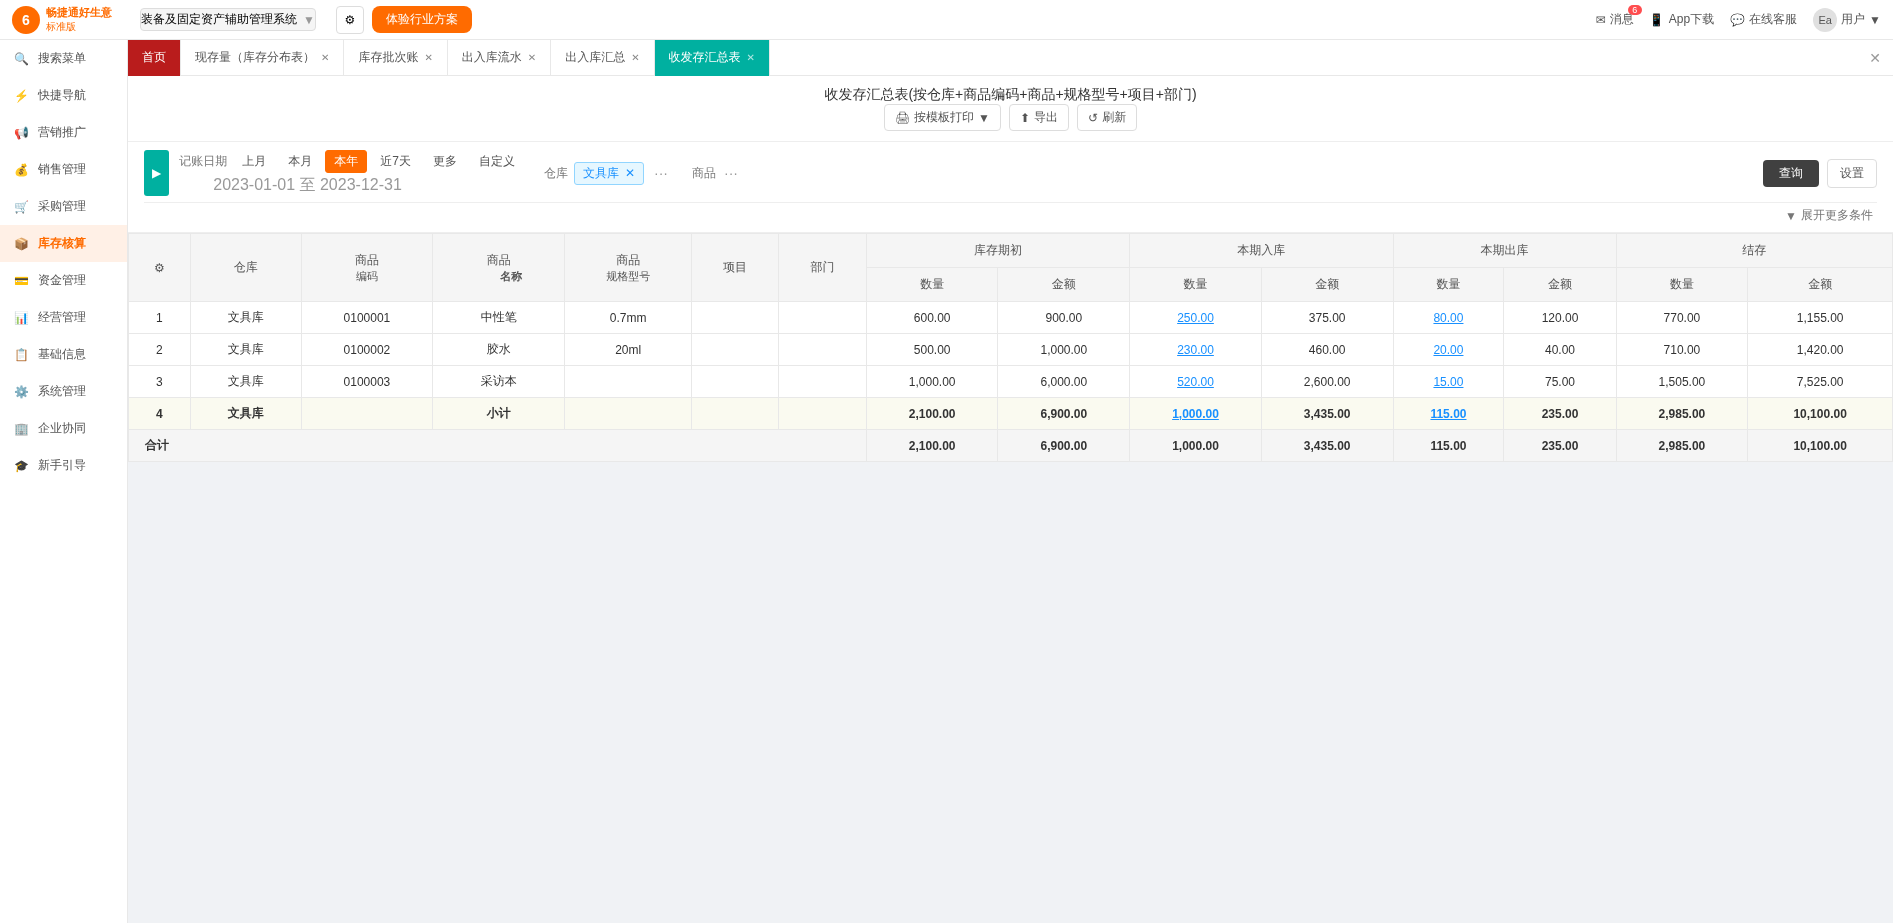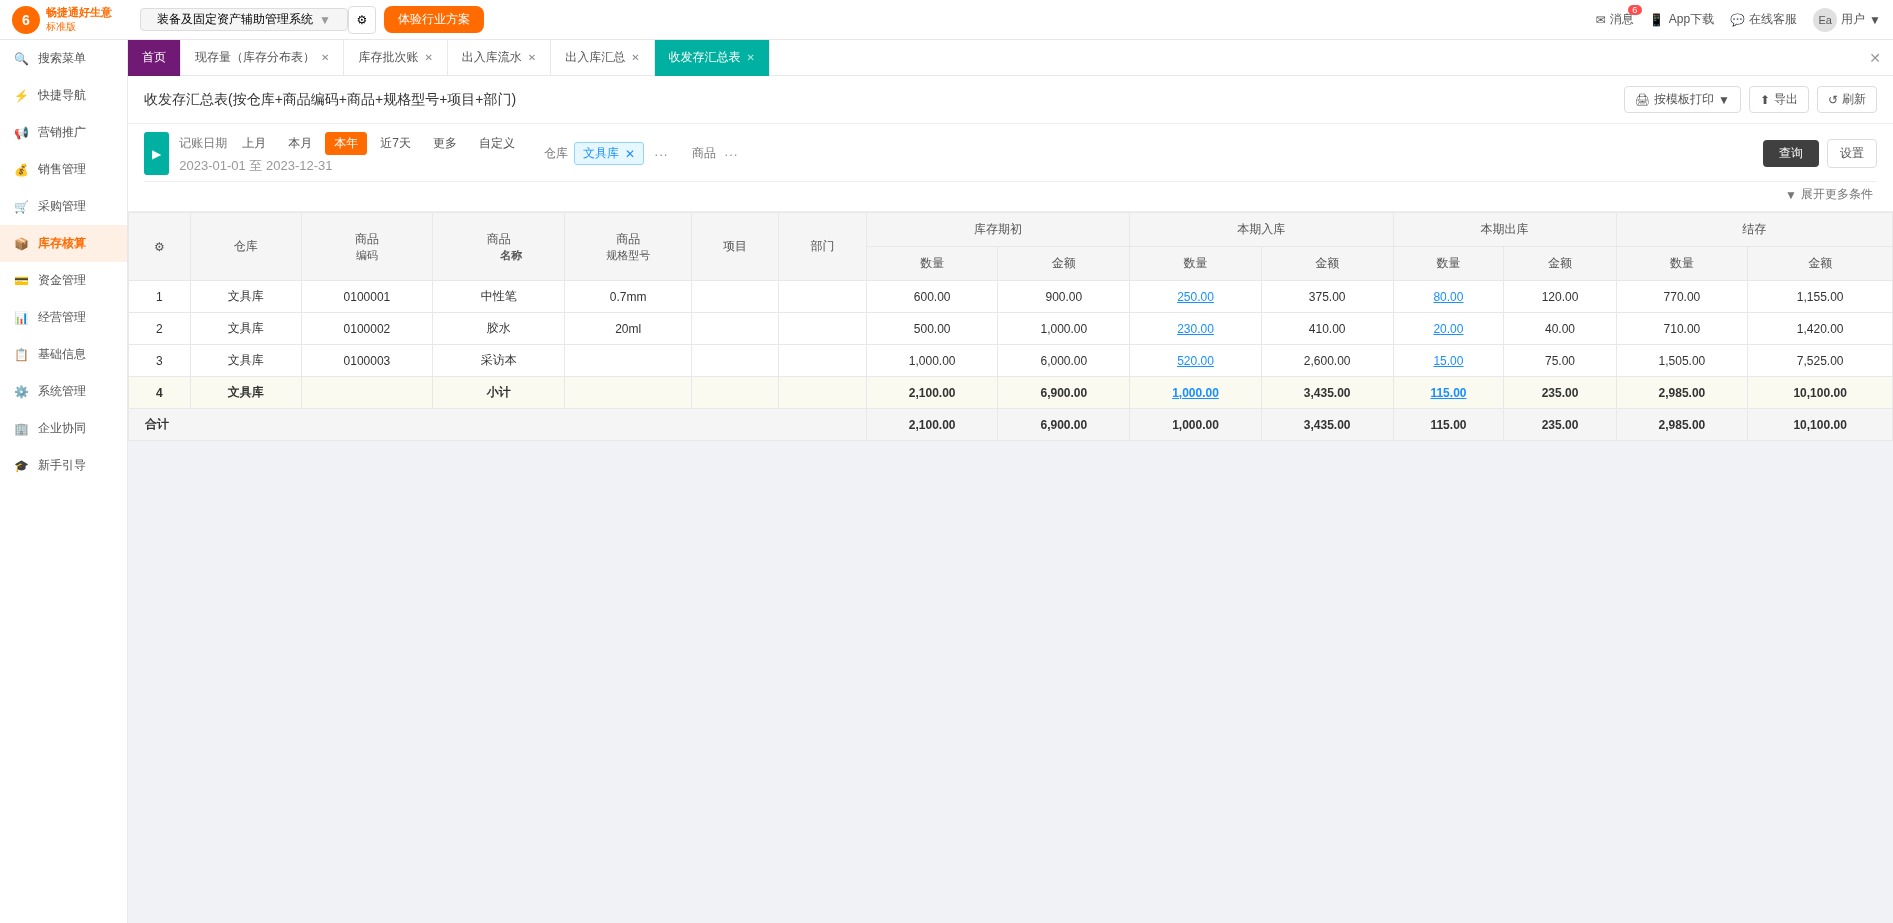--- a/index.html
+++ b/index.html
@@ -8,50 +8,50 @@
     
     .app-container { display: flex; flex-direction: column; height: 923px; width: 1893px; }
     .top-bar { display: flex; align-items: center; background: #fff; height: 40px; padding: 0 12px; border-bottom: 1px solid #e8e8e8; flex-shrink: 0; }
     .main-layout { display: flex; flex: 1; overflow: hidden; }
     .sidebar { width: 128px; background: #fff; border-right: 1px solid #e8e8e8; flex-shrink: 0; display: flex; flex-direction: column; }
     .content-area { flex: 1; display: flex; flex-direction: column; overflow: hidden; }
 
     
     .logo-area { display: flex; align-items: center; width: 128px; flex-shrink: 0; }
     .logo-icon { width: 28px; height: 28px; background: #ff6b00; border-radius: 50%; display: flex; align-items: center; justify-content: center; color: #fff; font-size: 14px; font-weight: bold; margin-right: 6px; flex-shrink: 0; }
-    .top-system-select { display: flex; align-items: center; background: #f5f5f5; border: 1px solid #ddd; border-radius: 4px; padding: 2px 16px; font-size: 12px; cursor: pointer; margin-right: 0; }
+    .top-system-select { display: flex; align-items: center; background: #f5f5f5; border: 1px solid #ddd; border-radius: 4px; padding: 2px 0; font-size: 12px; cursor: pointer; margin-right: 20px; }
     .top-try-btn { background: #ff6b00; color: #fff; border: none; border-radius: 8px; padding: 5px 14px; font-size: 12px; cursor: pointer; }
     .top-right { display: flex; align-items: center; gap: 16px; margin-left: auto; }
     .top-right-item { display: flex; align-items: center; gap: 4px; font-size: 12px; color: #555; cursor: pointer; position: relative; }
     .badge { background: #ff4d4f; color: #fff; border-radius: 8px; font-size: 9px; padding: 0 4px; min-width: 14px; text-align: center; position: absolute; top: -6px; right: -8px; }
     .user-avatar { width: 24px; height: 24px; border-radius: 50%; background: #e0e0e0; display: flex; align-items: center; justify-content: center; font-size: 11px; }
 
     
     .tab-bar { display: flex; align-items: center; background: #fff; border-bottom: 1px solid #e8e8e8; height: 36px; padding: 0 0; flex-shrink: 0; }
     .tab-item { display: flex; align-items: center; padding: 0 14px; height: 36px; font-size: 12px; color: #555; cursor: pointer; border-right: 1px solid #e8e8e8; white-space: nowrap; position: relative; }
     .tab-item.active { background: #00b0a0; color: #fff; }
     .tab-item .tab-close { margin-left: 6px; font-size: 10px; opacity: 0.7; }
-    .tab-home { background: #701a75; color: #fff; }
+    .tab-home { background: #b91c1c; color: #fff; }
     .tab-bar-close { margin-left: auto; padding: 0 12px; font-size: 14px; color: #999; cursor: pointer; }
 
     
     .sidebar-menu { flex: 1; overflow-y: auto; }
     .sidebar-item { display: flex; align-items: center; gap: 8px; padding: 10px 14px; font-size: 12px; color: #555; cursor: pointer; }
     .sidebar-item.active { background: #fff0e6; color: #ff6b00; font-weight: bold; }
     .sidebar-icon { width: 16px; height: 16px; display: flex; align-items: center; justify-content: center; flex-shrink: 0; }
-    .page-header { background: #fff; padding: 10px 16px; display: flex; align-items: center; justify-content: space-between; border-bottom: 1px solid #eee; }
+    .page-header { background: #fff; padding: 10px 16px; display: flex; align-items: center; justify-content: space-between; border-bottom: 1px solid #eee; flex-direction: column; }
     .page-title { font-size: 14px; color: #333; font-weight: 500; }
     .page-actions { display: flex; gap: 8px; align-items: center; }
     .btn-action { display: flex; align-items: center; gap: 4px; padding: 4px 10px; border: 1px solid #ddd; border-radius: 4px; background: #fff; font-size: 12px; color: #555; cursor: pointer; }
     .btn-refresh { display: flex; align-items: center; gap: 4px; padding: 4px 10px; border: 1px solid #ddd; border-radius: 4px; background: #fff; font-size: 12px; color: #555; cursor: pointer; }
     .filter-label { font-size: 12px; color: #777; }
     .filter-date-btns { display: flex; gap: 4px; align-items: center; }
     .date-btn { padding: 2px 8px; border-radius: 3px; font-size: 12px; cursor: pointer; border: 1px solid transparent; color: #555; }
     .date-btn.active { background: #ff6b00; color: #fff; border-color: #ff6b00; }
-    .date-range { font-size: 13px; color: #999; margin-top: 2px; }
+    .date-range { font-size: 16px; color: #999; margin-top: 2px; margin-left: 34px; }
     .filter-warehouse { display: flex; align-items: center; gap: 6px; margin-left: 20px; }
     .warehouse-tag { display: flex; align-items: center; gap: 4px; background: #e6f7ff; border: 1px solid #91d5ff; border-radius: 3px; padding: 2px 8px; font-size: 12px; color: #1890ff; }
     .tag-close { cursor: pointer; color: #1890ff; margin-left: 2px; }
     .ellipsis-btn { color: #999; font-size: 14px; cursor: pointer; padding: 0 4px; }
     .expand-btn { display: flex; align-items: center; gap: 4px; color: #777; font-size: 12px; cursor: pointer; margin-left: auto; }
     .query-btn { background: #404040; color: #fff; border: none; border-radius: 4px; padding: 5px 16px; font-size: 12px; cursor: pointer; }
     .settings-btn { background: #fff; color: #555; border: 1px solid #ddd; border-radius: 4px; padding: 5px 12px; font-size: 12px; cursor: pointer; }
 
     
     .table-container { flex: 1; overflow: auto; background: #fff; }
@@ -316,21 +316,21 @@
                   <td>2</td>
                   <td>文具库</td>
                   <td>0100002</td>
                   <td>胶水</td>
                   <td>20ml</td>
                   <td></td>
                   <td></td>
                   <td>500.00</td>
                   <td>1,000.00</td>
                   <td class="link-cell">230.00</td>
-                  <td>410.00</td>
+                  <td>460.00</td>
                   <td class="link-cell">20.00</td>
                   <td>40.00</td>
                   <td>710.00</td>
                   <td>1,420.00</td>
                 </tr>
                 <tr>
                   <td>3</td>
                   <td>文具库</td>
                   <td>0100003</td>
                   <td>采访本</td>

